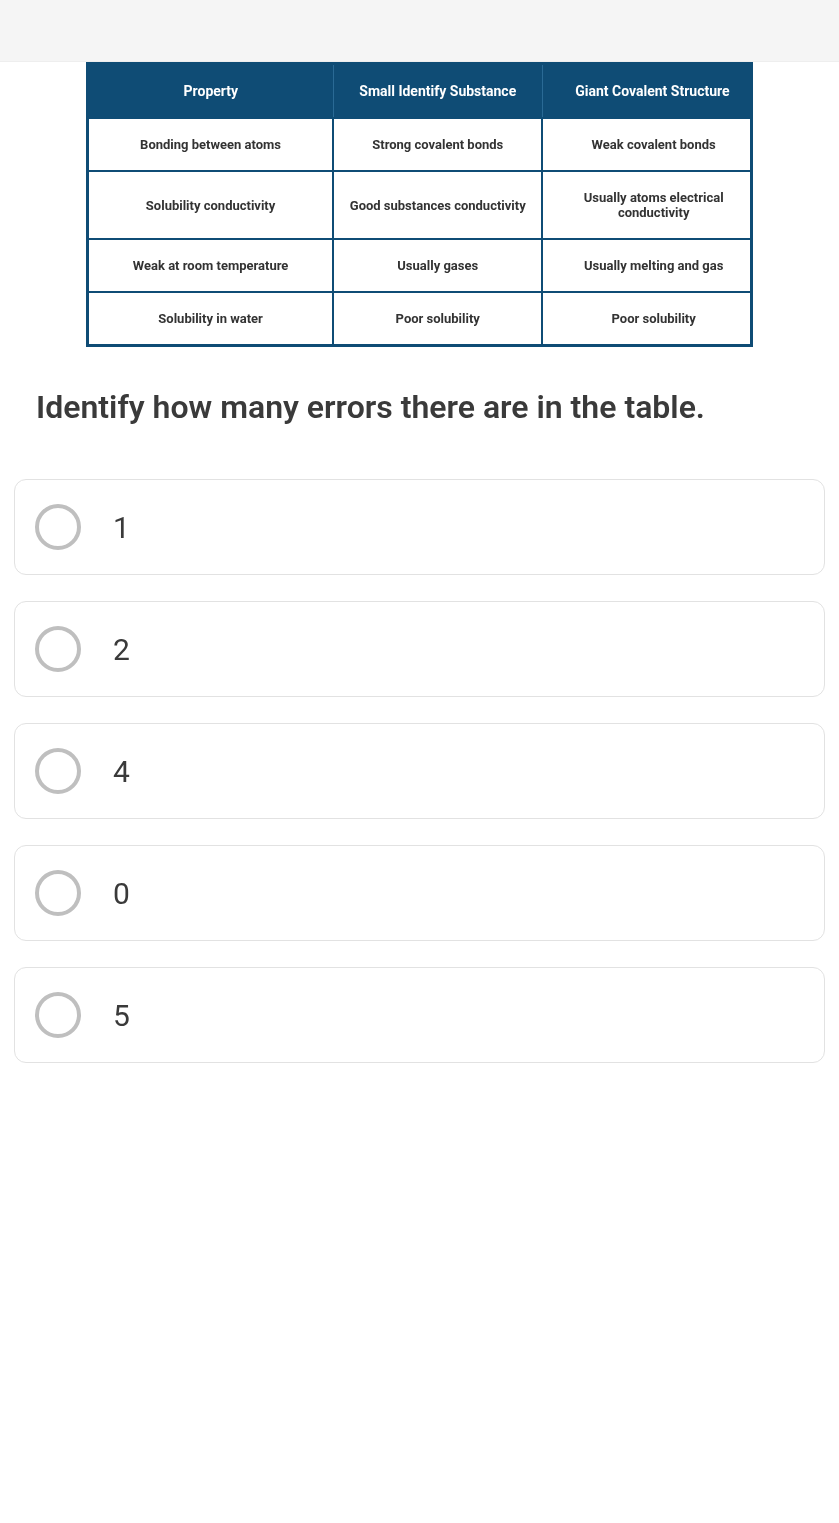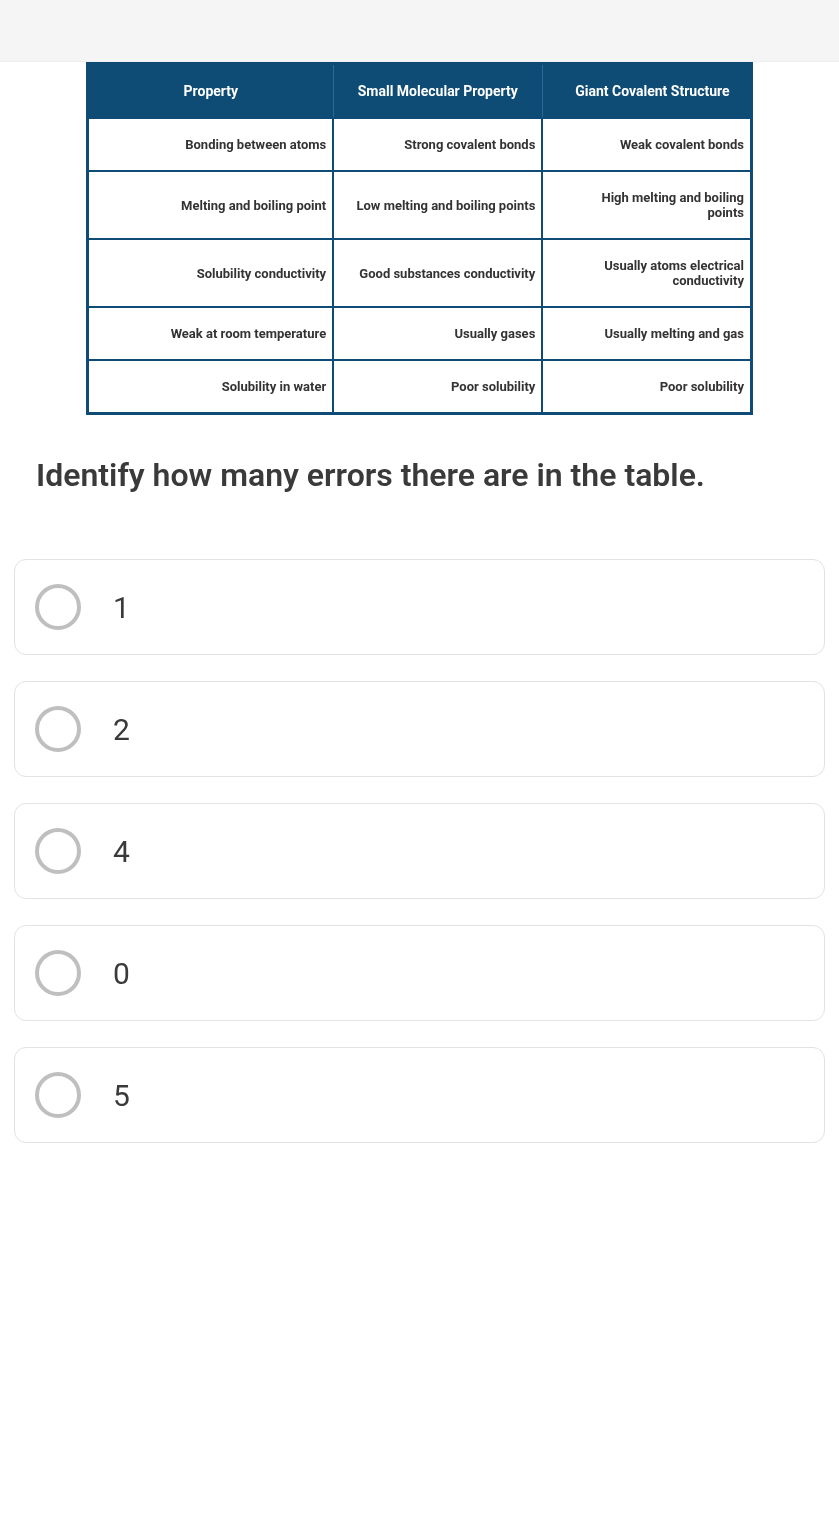--- a/index.html
+++ b/index.html
@@ -55,39 +55,39 @@
       font-weight: bold;
       padding: 18px 8px;
       text-align: center;
       border: 1px solid #2a6a95;
     }
     td {
       font-size: 13px;
       font-weight: bold;
       color: #333;
       padding: 18px 6px;
-      text-align: right;
+      text-align: center;
       border: 2px solid #0f4c75;
       background: #fff;
     }
     th:nth-child(1), td:nth-child(1) { width: 37%; }
     th:nth-child(2), td:nth-child(2) { width: 31.5%; }
     th:nth-child(3), td:nth-child(3) { width: 31.5%; padding-left: 20px; }
     .instruction {
       font-size: 32px;
       color: #4a4a4a;
       margin-bottom: 34px;
       line-height: 1.45;
     }
     .question {
       font-size: 32px;
       color: #3a3a3a;
       font-weight: 600;
       line-height: 1.5;
-      margin-bottom: 60px;
+      margin-bottom: 48px;
     }
     .options {
       padding: 0 14px 30px 14px;
     }
     .option {
       display: flex;
       align-items: center;
       border: 1px solid #e2e2e2;
       border-radius: 12px;
       padding: 24px 20px;
@@ -113,34 +113,29 @@
 
 <div class="top-bar"></div>
 
 <div class="content">
 
   <div class="table-wrap">
     <table>
       <thead>
         <tr>
           <th>Property</th>
-          <th>Small Molecular Property</th>
+          <th>Small Identify Substance</th>
           <th>Giant Covalent Structure</th>
         </tr>
       </thead>
       <tbody>
         <tr>
           <td>Bonding between atoms</td>
           <td>Strong covalent bonds</td>
           <td>Weak covalent bonds</td>
-        </tr>
-        <tr>
-          <td>Melting and boiling point</td>
-          <td>Low melting and boiling points</td>
-          <td>High melting and boiling points</td>
         </tr>
         <tr>
           <td>Solubility conductivity</td>
           <td>Good substances conductivity</td>
           <td>Usually atoms electrical conductivity</td>
         </tr>
         <tr>
           <td>Weak at room temperature</td>
           <td>Usually gases</td>
           <td>Usually melting and gas</td>

